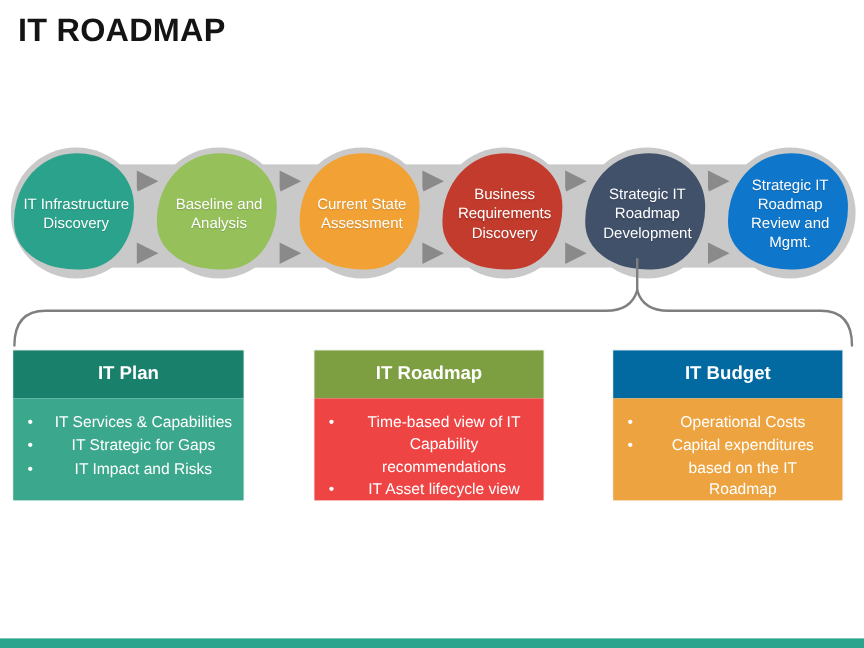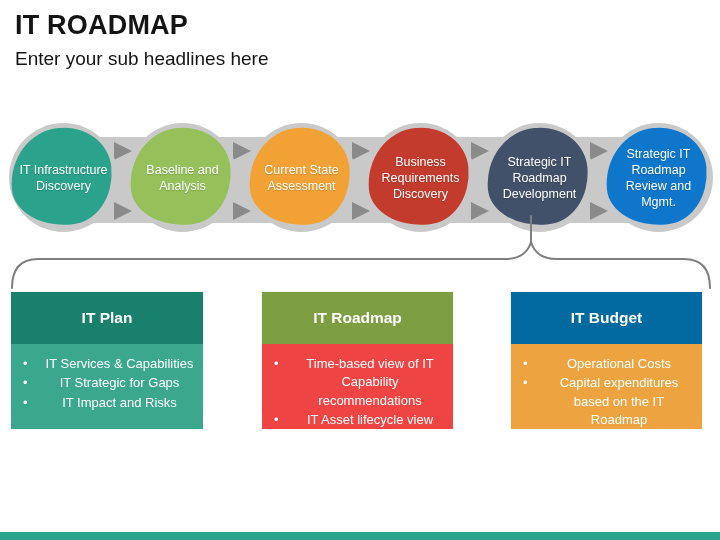--- a/index.html
+++ b/index.html
@@ -41,42 +41,41 @@
   .arrow {
     position:absolute; width:0; height:0;
     border-top:9px solid transparent; border-bottom:9px solid transparent;
     border-left:18px solid #8a8a8a;
   }
   
   .connector { position:absolute; left:0; top:212px; }
   
   .box { position:absolute; top:292px; height:121px; box-shadow:0 0 0 1px rgba(0,0,0,.04); }
   .box-header {
-    height:52px; display:flex; align-items:center; justify-content:center;
+    height:40px; display:flex; align-items:center; justify-content:center;
     color:#ffffff; font-weight:bold; font-size:15.5px;
   }
   .box-body { height:85px; padding:11px 8px 0 0; }
   .box-body ul { list-style:none;text-align:center; }
   .box-body li {
     position:relative; color:#ffffff; font-size:13px; line-height:1.42;
     padding-left:33px; margin-bottom:1px;
   }
   .box-body li::before {
     content:"\2022"; position:absolute; left:12px; top:0; color:#ffffff;
   }
   
   .footer-bar { position:absolute; left:0; top:532px; width:720px; height:8px; }
 </style>
 </head>
 <body>
 
 <div id="slide">
 
   <div class="title">IT ROADMAP</div>
-  <div class="subtitle">Enter your sub headlines here</div>
 
   <div class="band" style="background: rgb(201, 201, 201);"></div>
 
   <div class="arrow" style="left: 114px; top: 142px; border-left-color: rgb(138, 138, 138);"></div>
   <div class="arrow" style="left: 114px; top: 202px; border-left-color: rgb(138, 138, 138);"></div>
   <div class="arrow" style="left: 233px; top: 142px; border-left-color: rgb(138, 138, 138);"></div>
   <div class="arrow" style="left: 233px; top: 202px; border-left-color: rgb(138, 138, 138);"></div>
   <div class="arrow" style="left: 352px; top: 142px; border-left-color: rgb(138, 138, 138);"></div>
   <div class="arrow" style="left: 352px; top: 202px; border-left-color: rgb(138, 138, 138);"></div>
   <div class="arrow" style="left: 471px; top: 142px; border-left-color: rgb(138, 138, 138);"></div>

